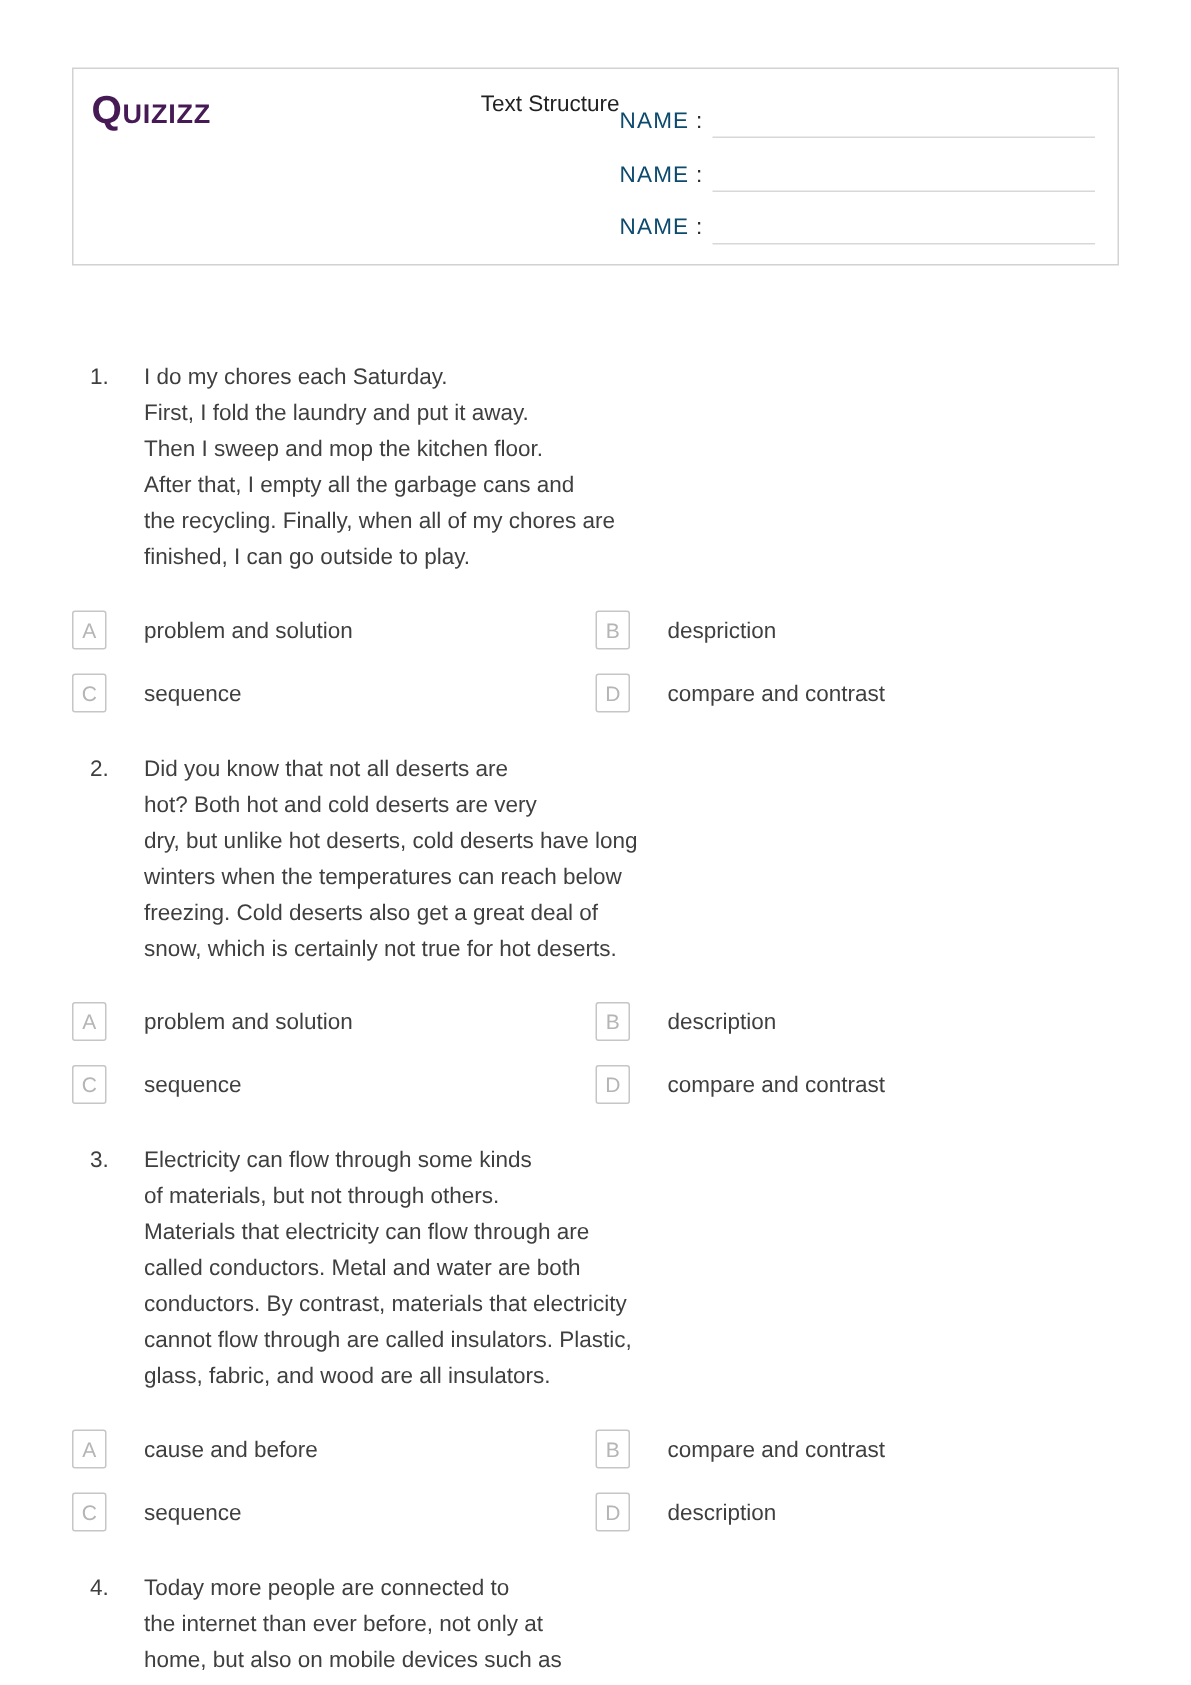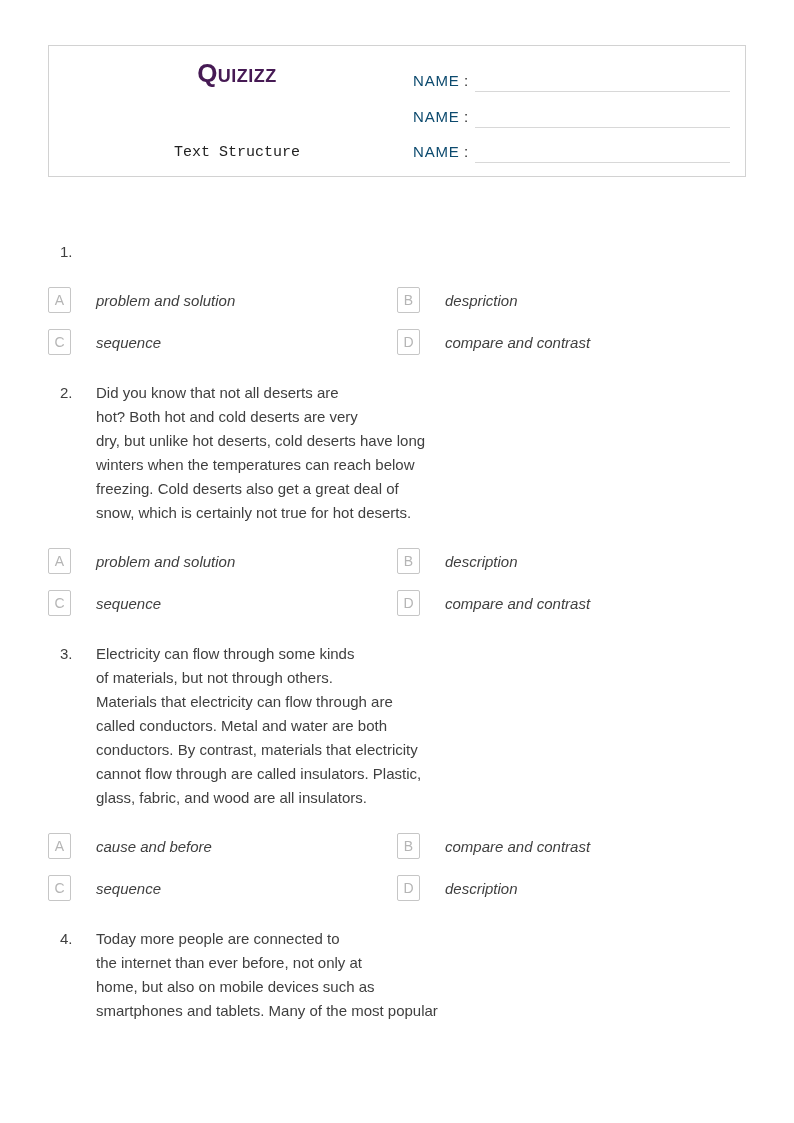--- a/index.html
+++ b/index.html
@@ -18,37 +18,35 @@
     box-sizing: border-box;
     margin: 45px 48px 0 48px;
     height: 132px;
     border: 1px solid #d2d2d2;
     display: flex;
     padding: 13px 15px 13px 12px;
   }
   .header-left {
     width: 352px;
     display: flex;
-    flex-direction: column;
+    flex-direction: row;
     justify-content: space-between;
-    align-items: center;
   }
   .logo {
     font-variant: small-caps;
     font-weight: 700;
     font-size: 26px;
     letter-spacing: 0.5px;
     color: #461a54;
     line-height: 28px;
   }
   .title-block { line-height: 21px; }
   .worksheet-title {
     font-size: 15px;
     color: #222222;
-    font-family: Liberation Mono, monospace;
   }
   .question-count {
     font-size: 15px;
     color: #9e9e9e;
   }
   .header-right {
     flex: 1;
     display: flex;
     flex-direction: column;
     justify-content: space-between;
@@ -122,21 +120,20 @@
     display: flex;
     align-items: center;
     justify-content: center;
     flex-shrink: 0;
   }
   .opt-label {
     margin-left: 25px;
     font-size: 15px;
     color: #3f3f3f;
     white-space: nowrap;
-    font-style: italic;
   }
 </style>
 </head>
 <body>
 
 <div class="header-card">
   <div class="header-left">
     <div class="logo">Quizizz</div>
     <div class="title-block">
       <div class="worksheet-title">Text Structure</div>
@@ -159,20 +156,26 @@
       <div class="field-line"></div>
     </div>
   </div>
 </div>
 
 <div class="questions">
 
   <section class="question">
     <div class="q-row">
       <div class="q-num">1.</div>
+      <div class="q-text">I do my chores each Saturday.
+First, I fold the laundry and put it away.
+Then I sweep and mop the kitchen floor.
+After that, I empty all the garbage cans and
+the recycling. Finally, when all of my chores are
+finished, I can go outside to play.</div>
     </div>
     <div class="opt-grid">
       <div class="option">
         <span class="letter-box">A</span>
         <span class="opt-label">problem and solution</span>
       </div>
       <div class="option">
         <span class="letter-box">B</span>
         <span class="opt-label">despriction</span>
       </div>

